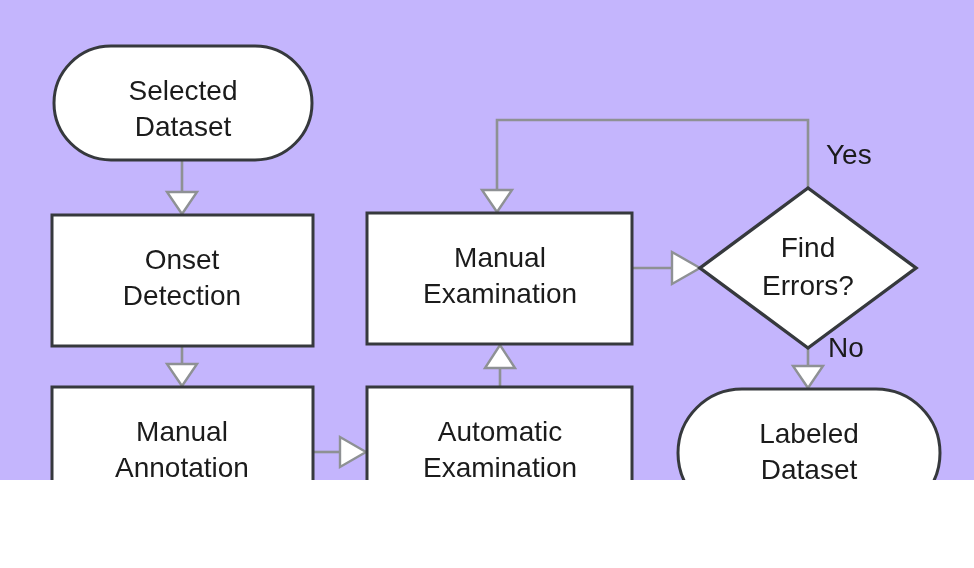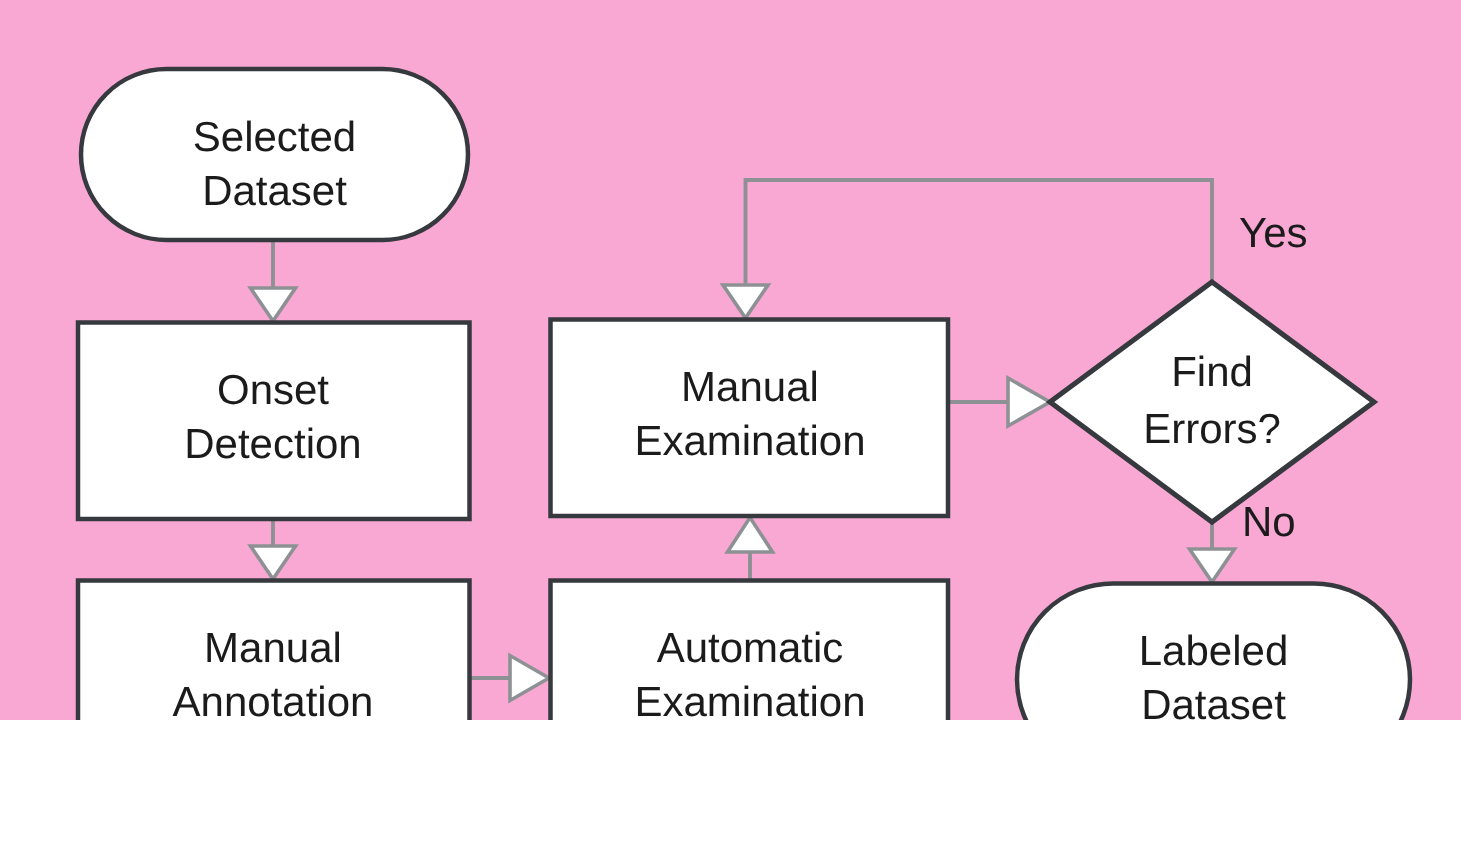--- a/index.html
+++ b/index.html
@@ -8,21 +8,21 @@
     padding: 0;
     background: #ffffff;
   }
   body {
     font-family: "Liberation Sans", sans-serif;
   }
   #flow-root {
     position: relative;
     width: 974px;
     height: 480px;
-    background: #f9a8d4;
+    background: #c4b5fd;
     overflow: hidden;
   }
   #flow-svg {
     position: absolute;
     top: 0;
     left: 0;
     width: 974px;
     height: 568px;
     display: block;
   }

